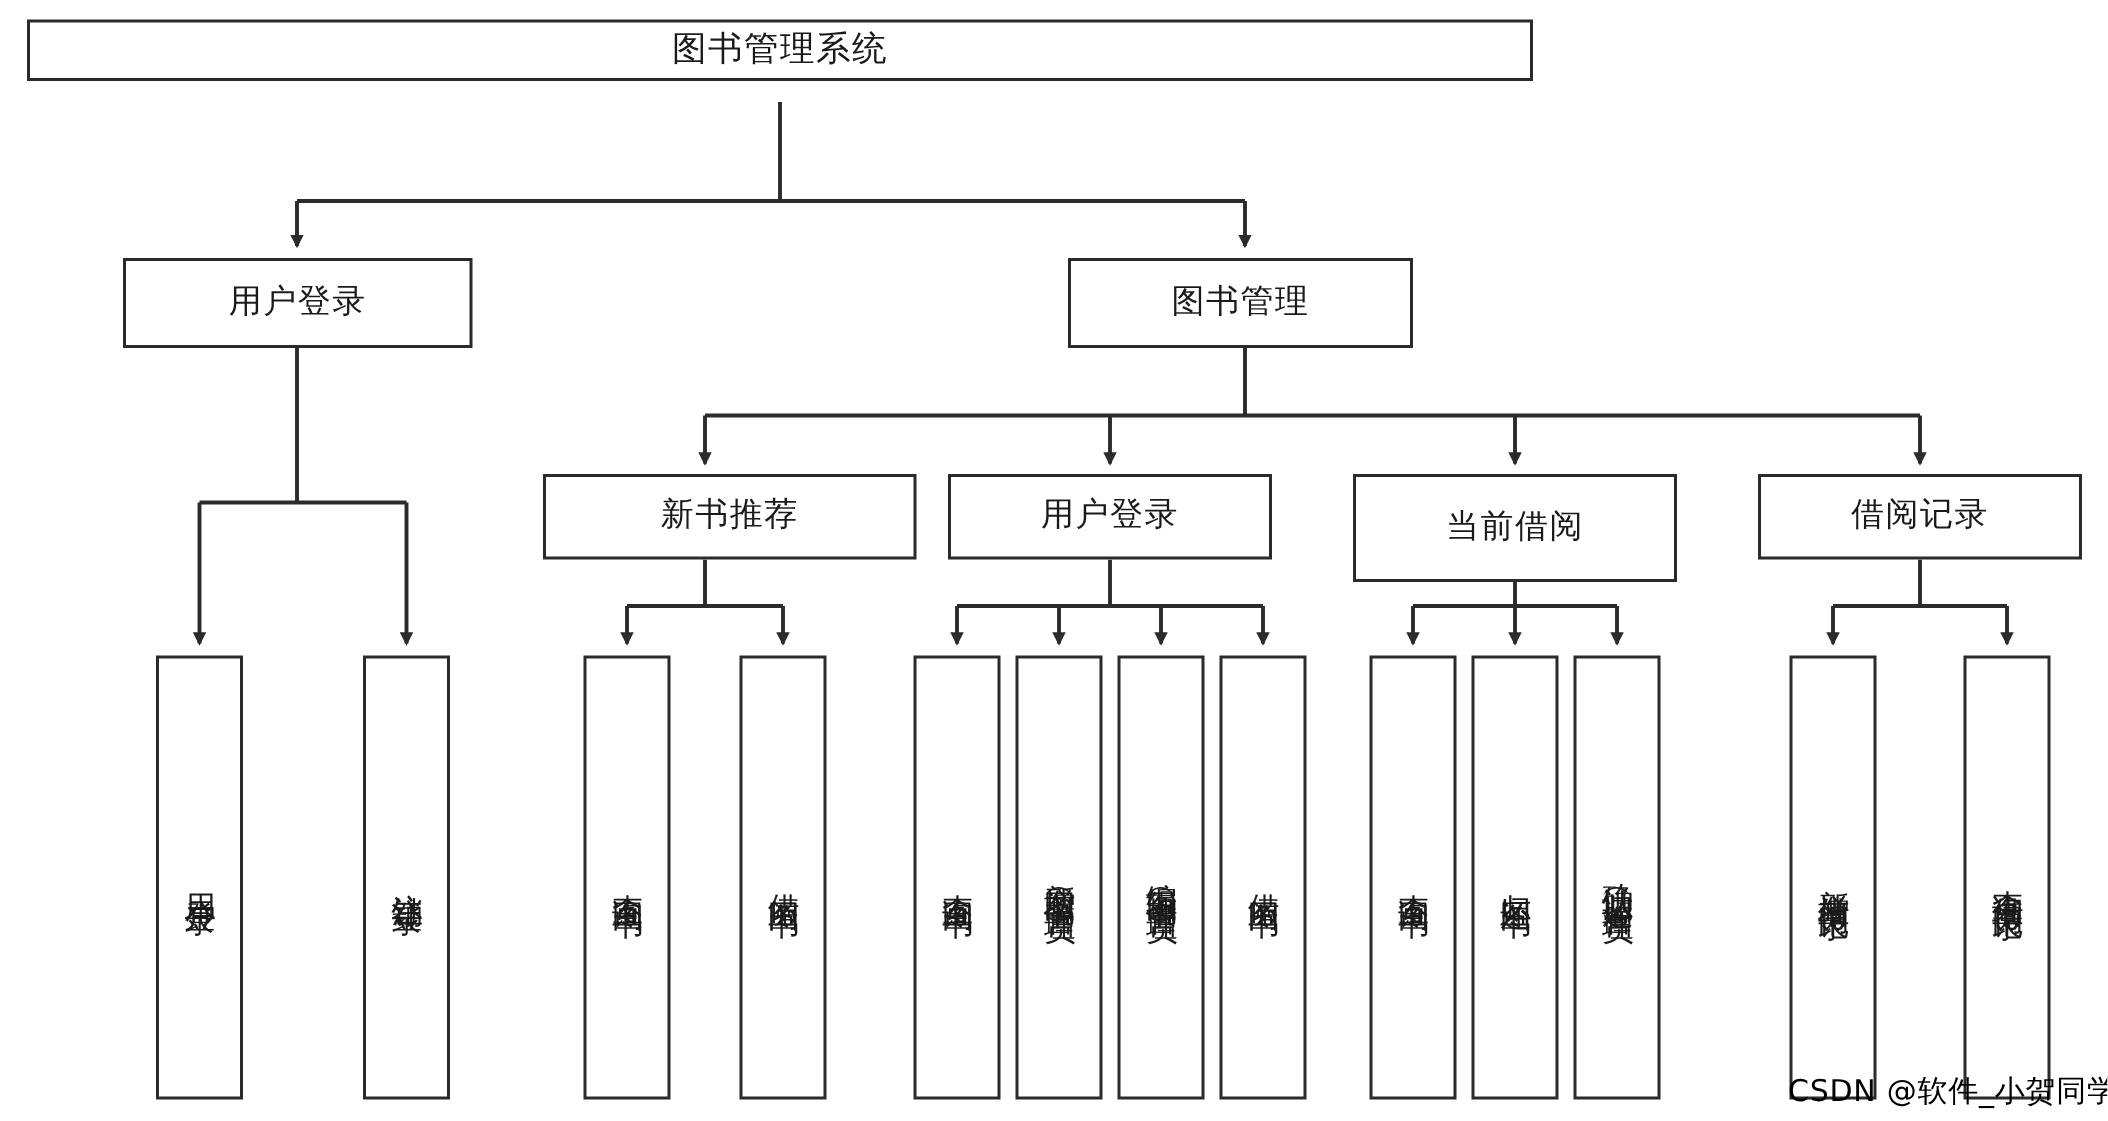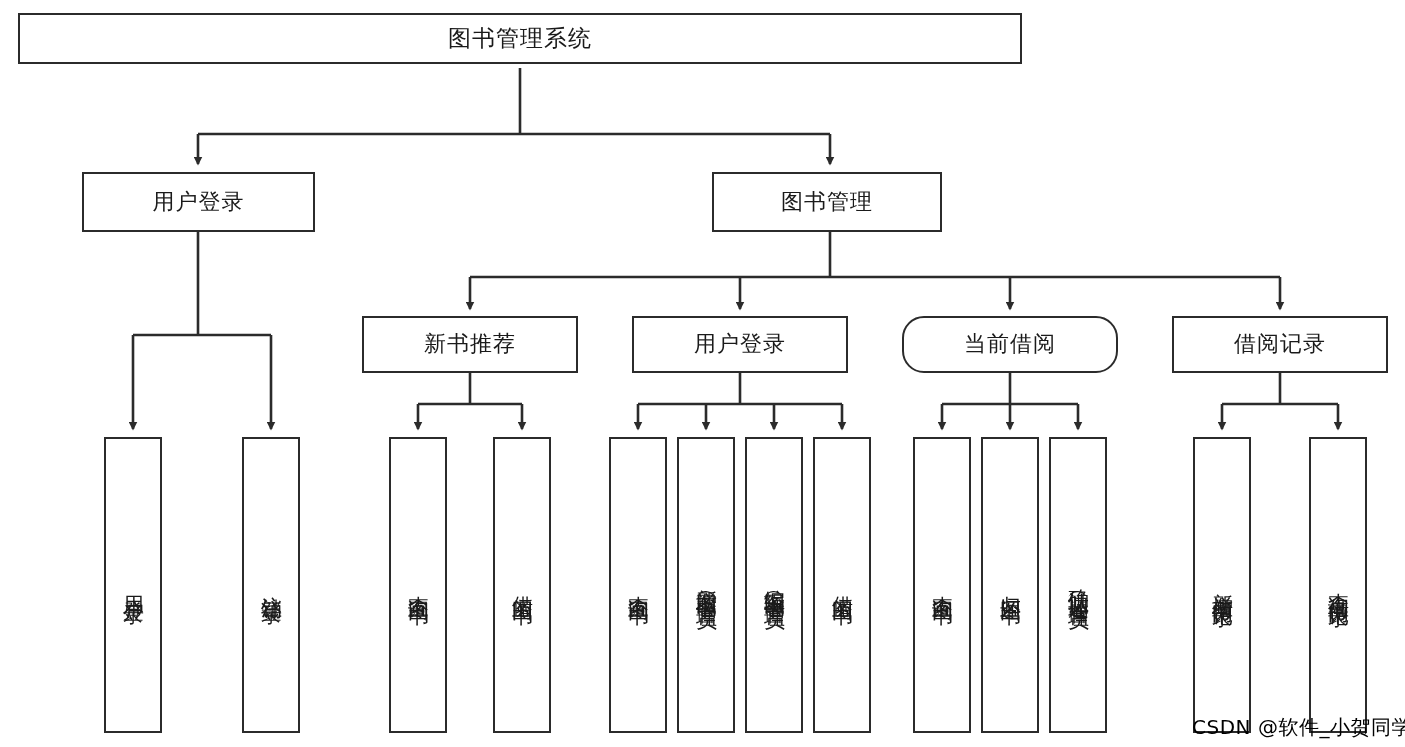--- a/index.html
+++ b/index.html
@@ -119,38 +119,38 @@
       <path d="M1010,404 L1010,429" marker-end="url(#arrowhead)"></path>
       <path d="M1078,404 L1078,429" marker-end="url(#arrowhead)"></path>
 
       <path d="M1280,373 L1280,404"></path>
       <path d="M1222,404 L1338,404"></path>
       <path d="M1222,404 L1222,429" marker-end="url(#arrowhead)"></path>
       <path d="M1338,404 L1338,429" marker-end="url(#arrowhead)"></path>
     </g>
   </svg>
 
-  <div class="node horiz root" style="left:18px; top:13px; width:1004px; height:51px;">
+  <div class="node horiz root" style="left:18px; top:13px; width:1004px; height:41px;">
     <span>图书管理系统</span>
   </div>
 
   <div class="node horiz" style="left:82px; top:172px; width:233px; height:60px;">
     <span>用户登录</span>
   </div>
   <div class="node horiz" style="left:712px; top:172px; width:230px; height:60px;">
     <span>图书管理</span>
   </div>
 
-  <div class="node horiz" style="left:362px; top:316px; width:216px; height:57px;">
+  <div class="node horiz" style="left:362px; top:316px; width:249px; height:57px;">
     <span>新书推荐</span>
   </div>
   <div class="node horiz" style="left:632px; top:316px; width:216px; height:57px;">
     <span>用户登录</span>
   </div>
-  <div class="node horiz" style="left:902px; top:316px; width:216px; height:57px;border-radius:22px;">
+  <div class="node horiz" style="left:902px; top:316px; width:216px; height:72px;">
     <span>当前借阅</span>
   </div>
   <div class="node horiz" style="left:1172px; top:316px; width:216px; height:57px;">
     <span>借阅记录</span>
   </div>
 
   <div class="node vert" style="left:104px; top:437px; width:58px; height:296px;">
     <span class="vlabel">用户登录</span>
   </div>
   <div class="node vert" style="left:242px; top:437px; width:58px; height:296px;">

